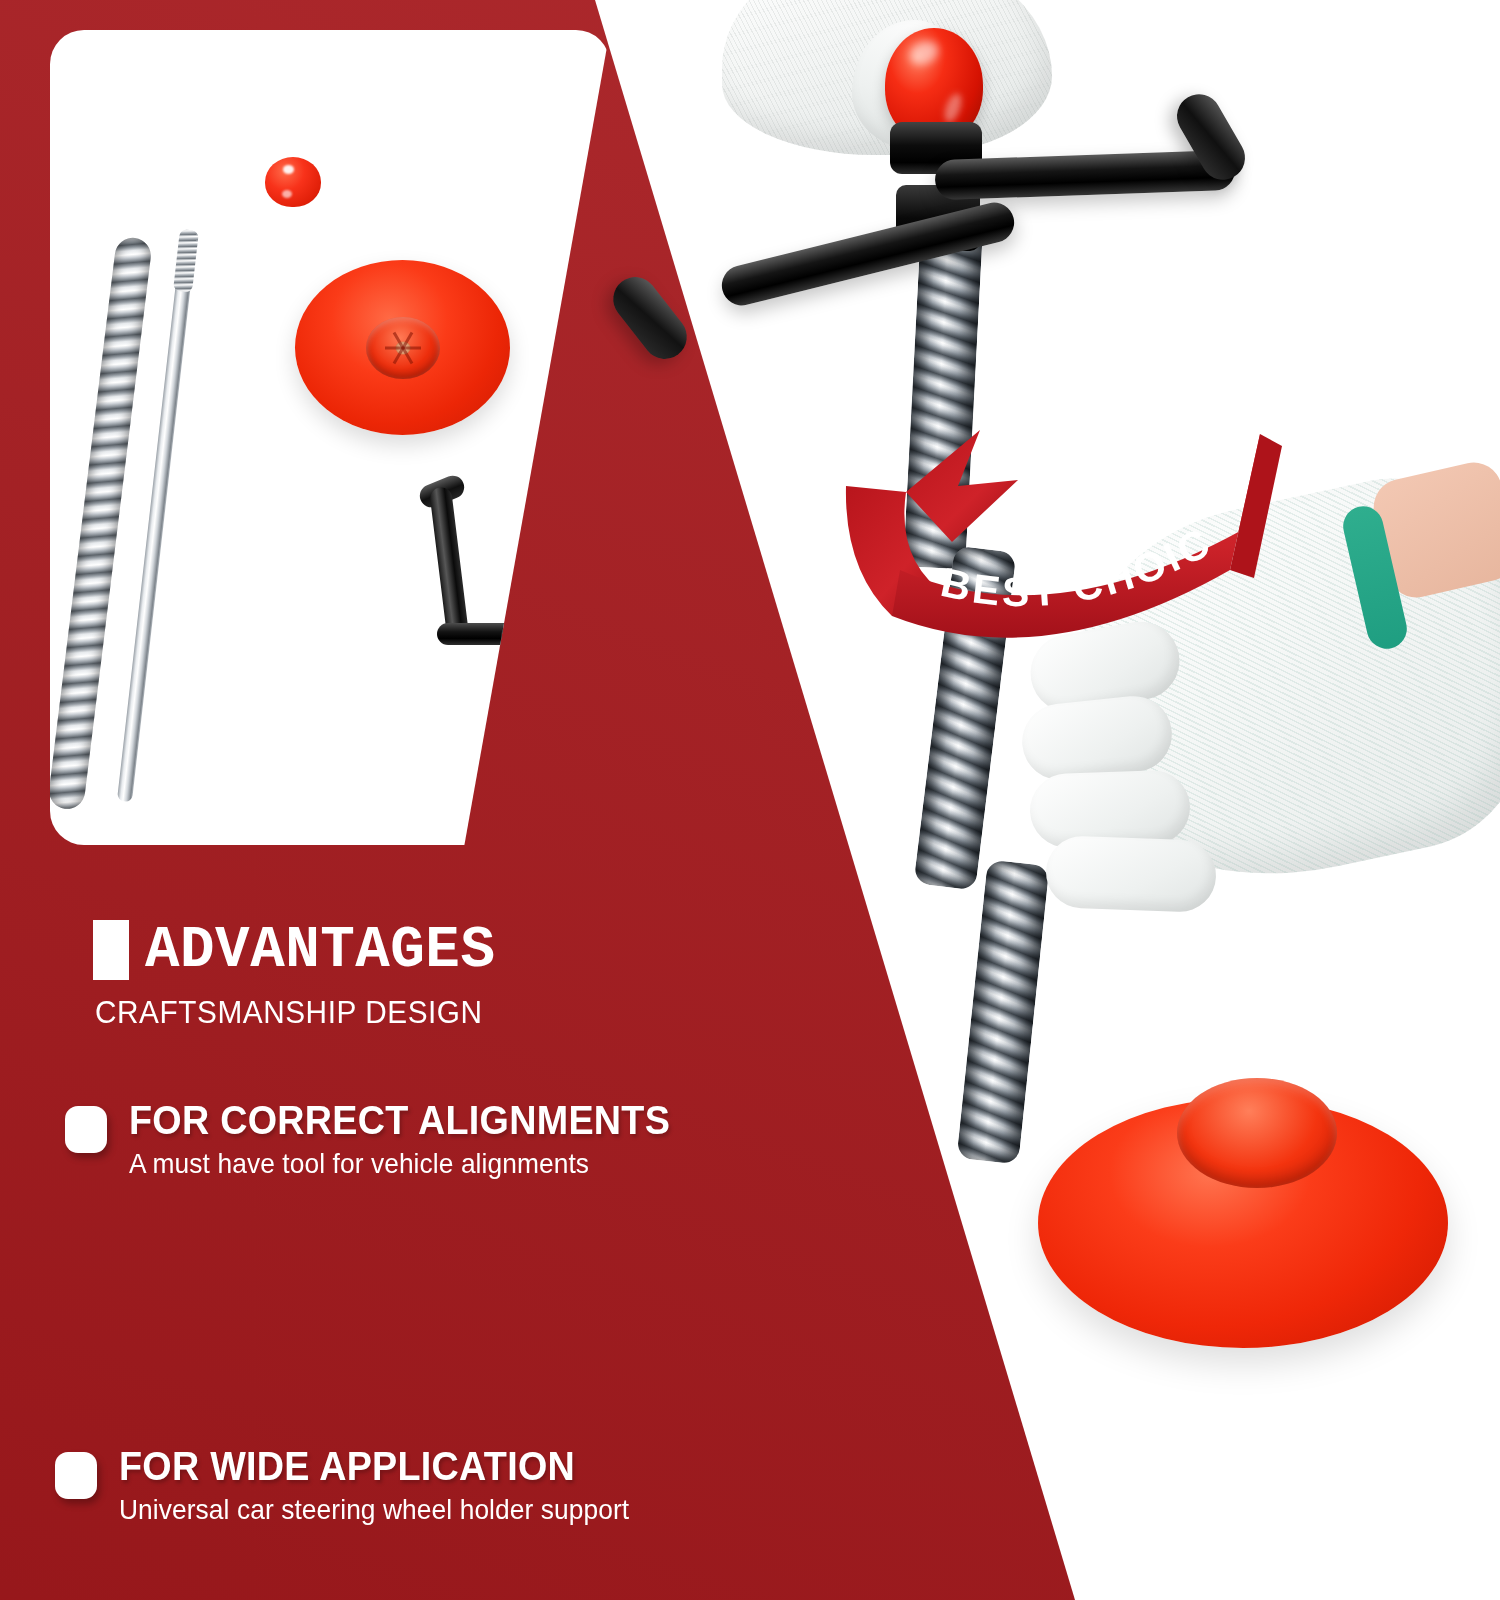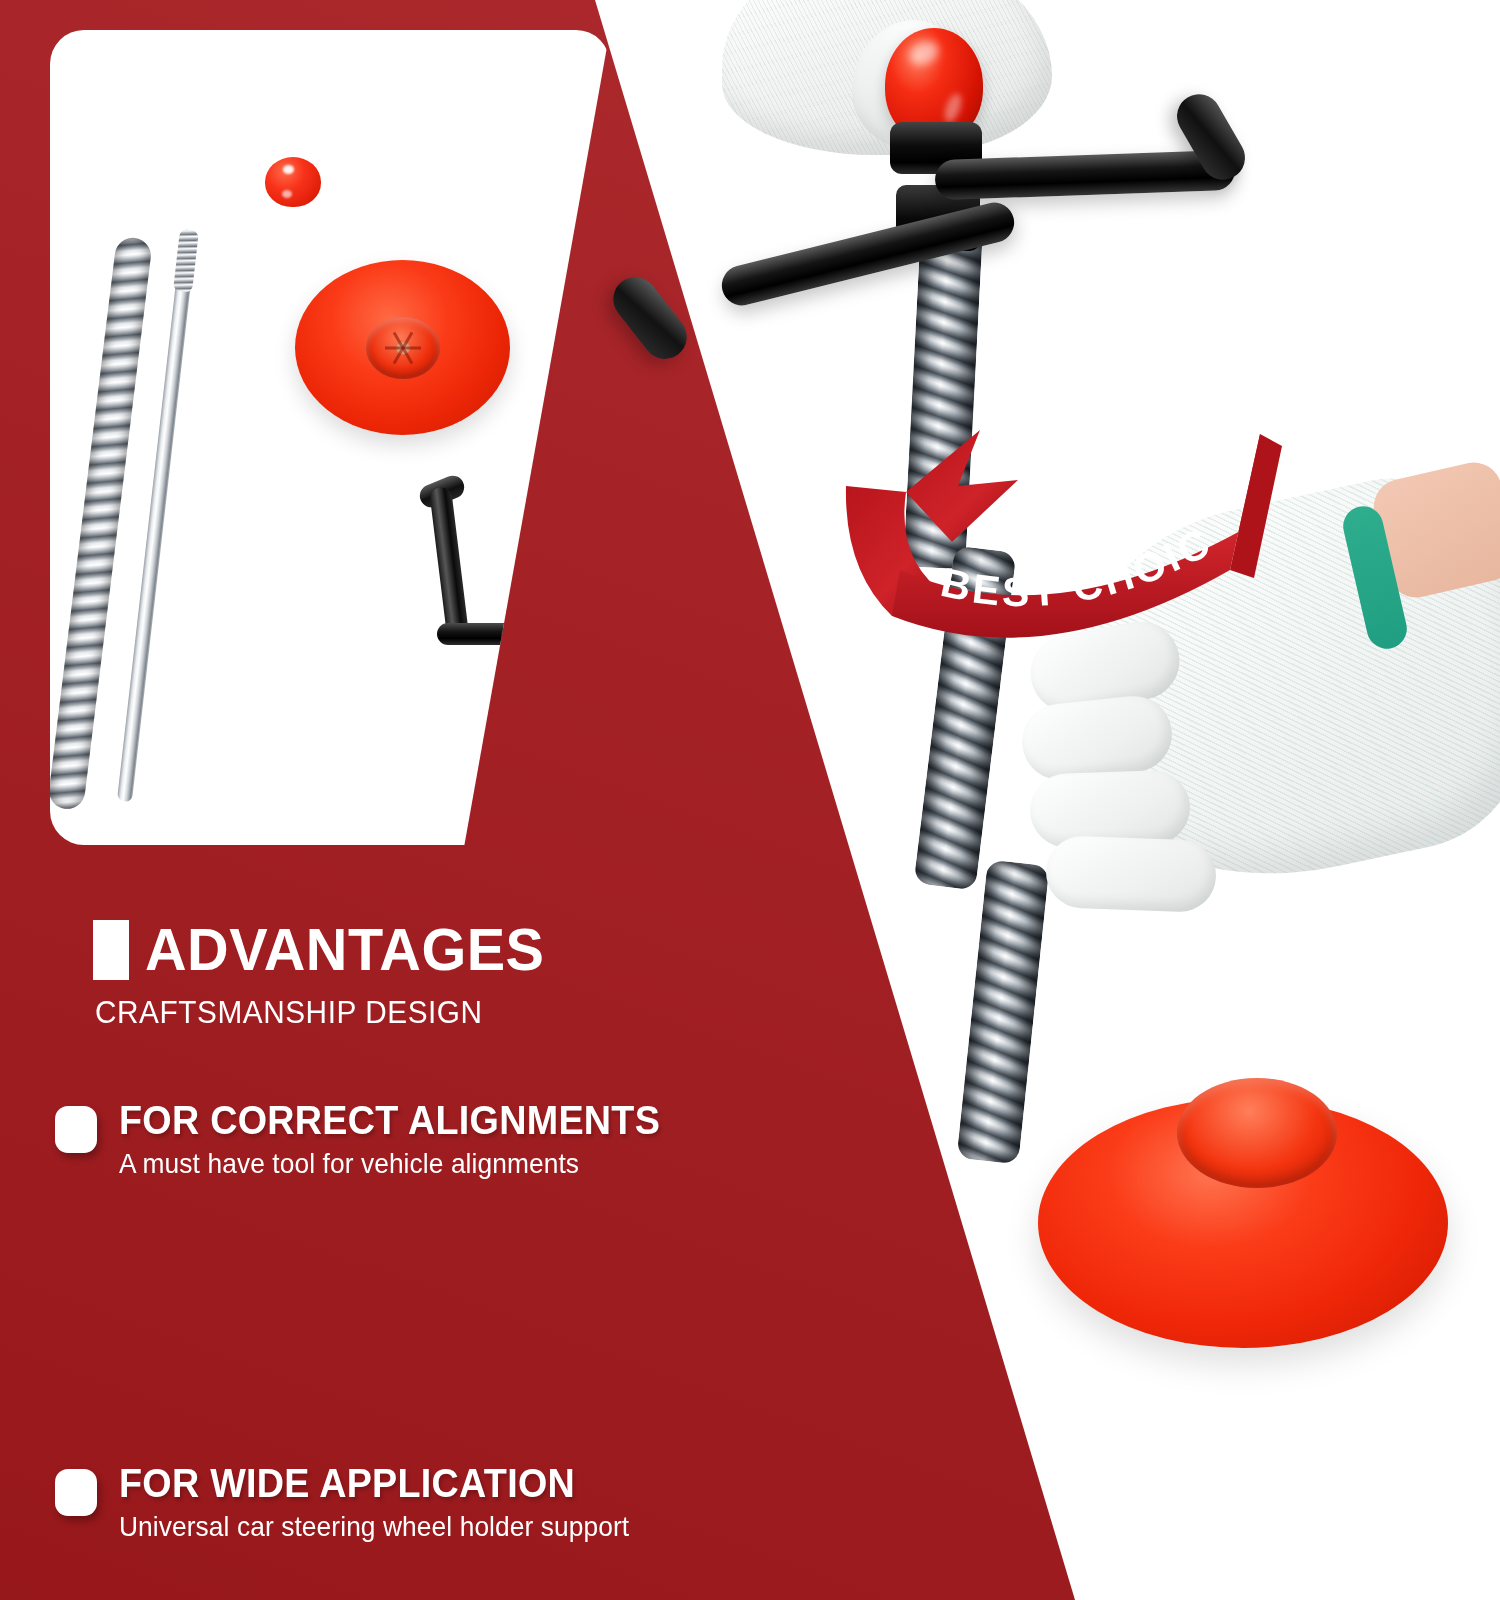--- a/index.html
+++ b/index.html
@@ -129,21 +129,21 @@
     position:absolute; left:110px; top:196px; width:34px; height:142px; border-radius:7px;
     background:
       repeating-linear-gradient(45deg, rgba(0,0,0,.33) 0 2px, rgba(255,255,255,.30) 2px 4px),
       repeating-linear-gradient(-45deg, rgba(0,0,0,.33) 0 2px, rgba(255,255,255,.30) 2px 4px),
       linear-gradient(90deg,#8d949b 0%,#eef0f2 35%,#b6bcc2 70%,#6f767d 100%);
     background-blend-mode:overlay,overlay,normal;
   }
 
   
   .adv-block{ position:absolute; left:93px; top:920px; }
-  .adv-title-row{ display:flex; align-items:center; }
+  .adv-title-row{ display:flex; align-items:center;font-family:Liberation Mono, monospace; }
   .adv-marker{ width:36px; height:60px; background:#ffffff; margin-right:16px; flex:none; }
   .adv-title{
     font-size:60px; font-weight:bold; color:#ffffff; letter-spacing:.5px;
     line-height:1; font-stretch:condensed; transform:scaleX(.96); transform-origin:left center;
   }
   .adv-sub{
     margin-top:14px; margin-left:2px; font-size:32px; color:#ffffff;
     letter-spacing:.6px; transform:scaleX(.93); transform-origin:left center;
   }
 
@@ -156,24 +156,24 @@
   }
   .feat-title{
     font-size:41px; font-weight:bold; color:#ffffff; line-height:1.02;
     letter-spacing:.3px; transform:scaleX(.92); transform-origin:left center;
     text-shadow:2px 3px 4px rgba(0,0,0,.22);
   }
   .feat-desc{
     margin-top:6px; font-size:28px; color:#ffffff; line-height:1.15;
     letter-spacing:.1px; transform:scaleX(.94); transform-origin:left center;
   }
-  .feat-1{ left:55px; top:1100px; }
+  .feat-1{ left:65px; top:1100px; }
   .feat-2{ left:55px; top:1272px; }
   .feat-2 .feat-desc{ margin-left:-2px; }
-  .feat-3{ left:55px; top:1446px;margin-top:17px; }
+  .feat-3{ left:55px; top:1446px; }
 
   
   .product{ position:absolute; left:560px; top:0; width:940px; height:1600px; }
 
   
   .glove-top{
     position:absolute; left:162px; top:-50px; width:330px; height:205px;
     background:linear-gradient(160deg,#ffffff 0%,#f3f5f4 45%,#e2e6e5 100%);
     border-radius:46% 52% 44% 48% / 60% 64% 40% 36%;
     box-shadow:inset -10px -16px 24px rgba(0,0,0,.07);

